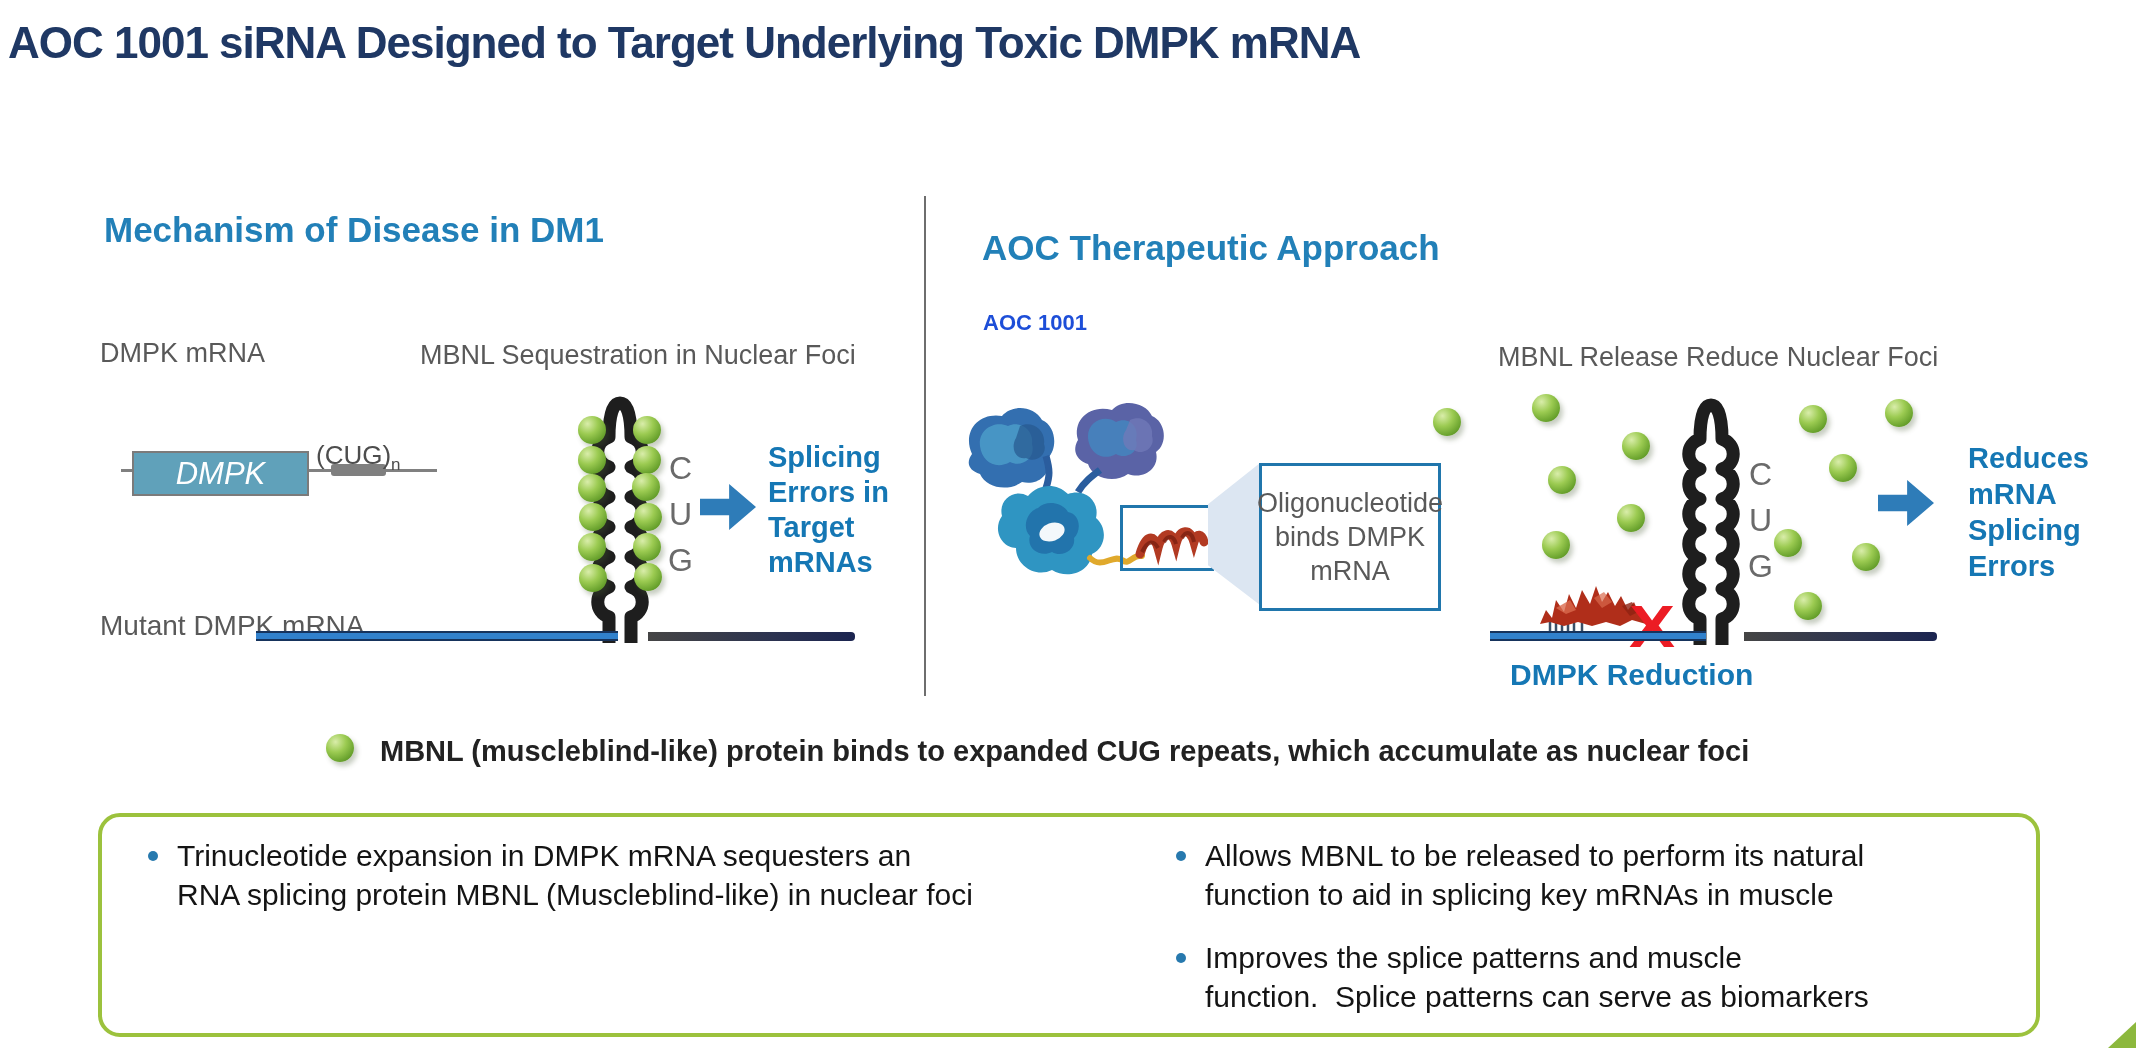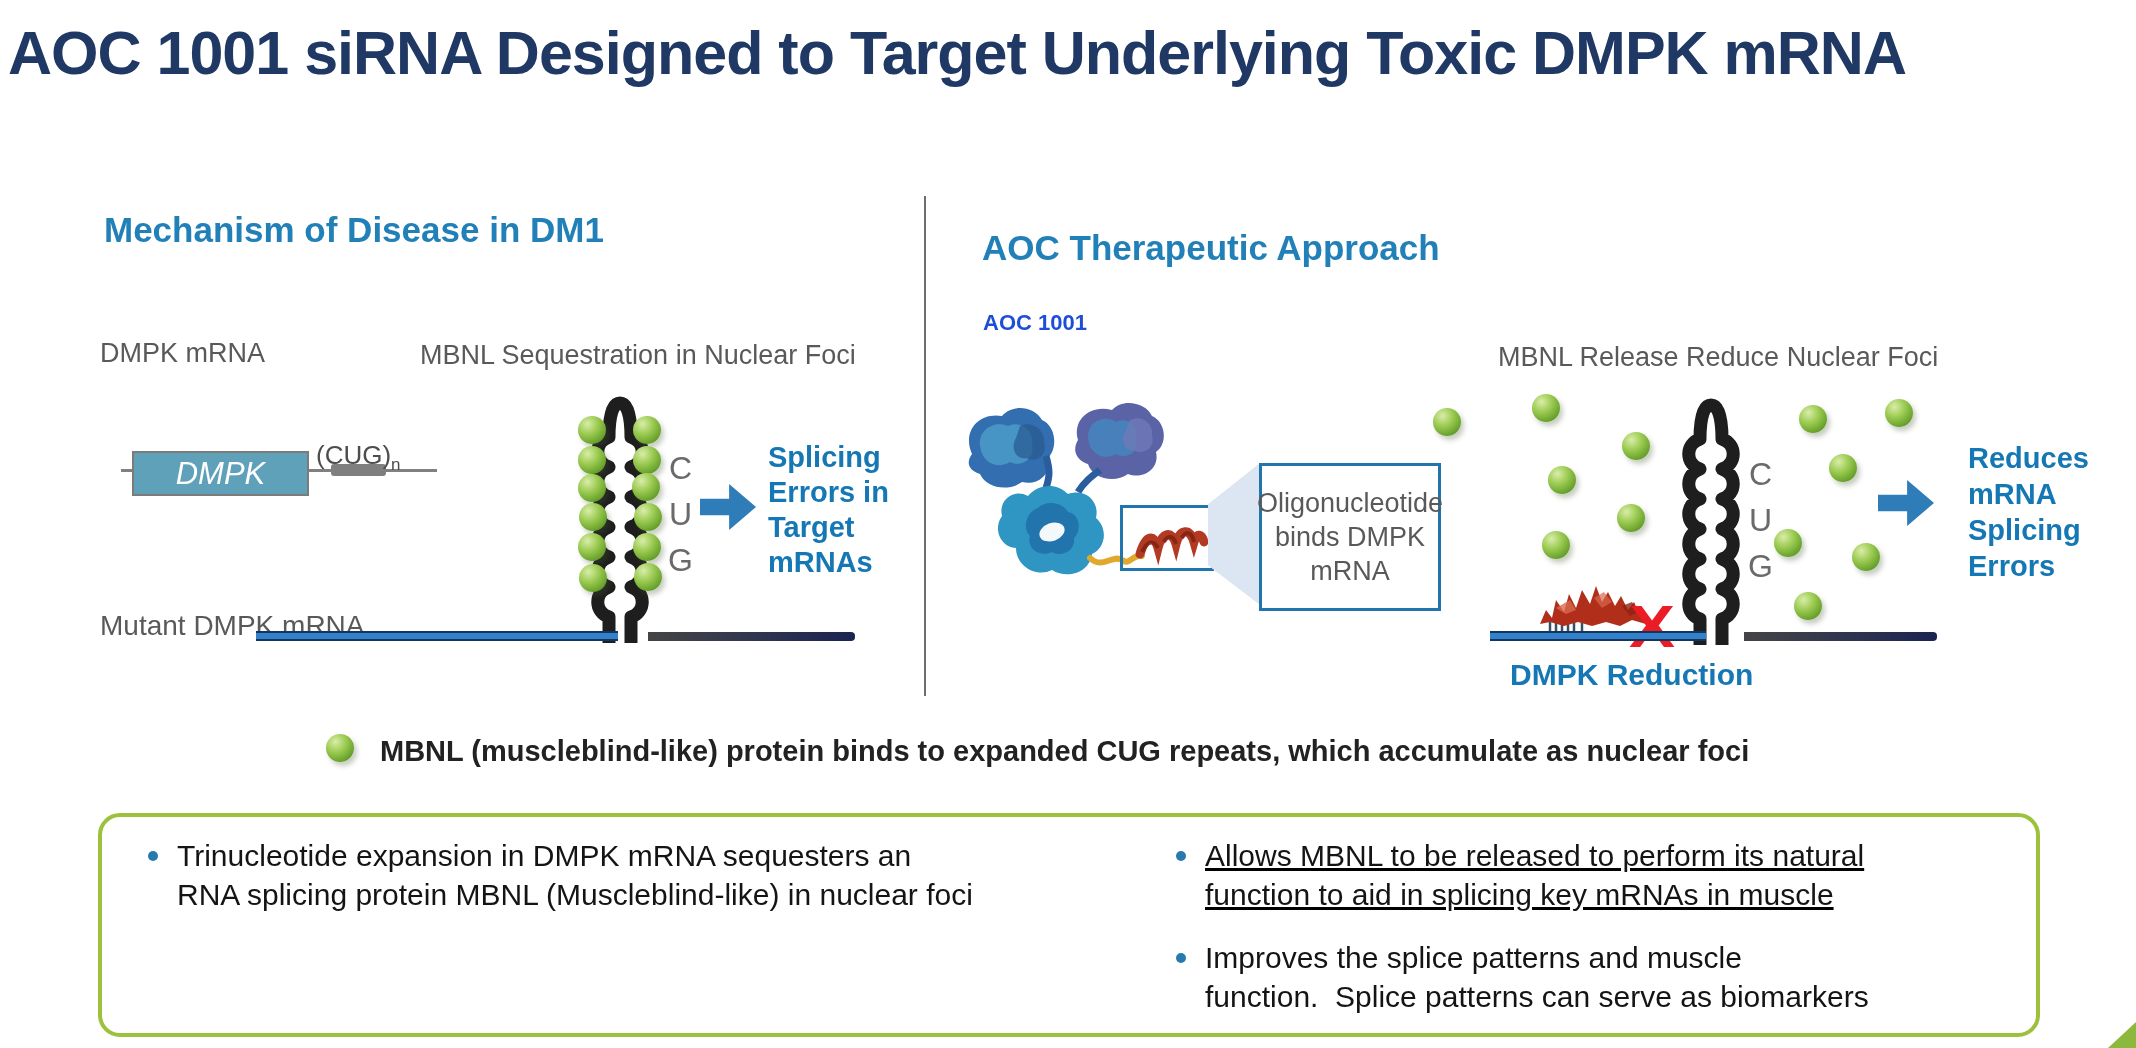--- a/index.html
+++ b/index.html
@@ -1,19 +1,19 @@
 <!DOCTYPE html>
 <html><head>
 <meta charset="utf-8">
 <style>
   html,body{margin:0;padding:0;background:#fff;}
   .slide{position:relative;width:2136px;height:1048px;background:#ffffff;overflow:hidden;
          font-family:"Liberation Sans",sans-serif;}
   .abs{position:absolute;}
-  .title{left:8px;top:18px;font-size:61px;font-weight:bold;color:#1f3864;letter-spacing:-1px;white-space:nowrap;}
+  .title{left:8px;top:18px;font-size:44px;font-weight:bold;color:#1f3864;letter-spacing:-1px;white-space:nowrap;}
   .panel-heading{font-size:35px;font-weight:bold;color:#2280b8;white-space:nowrap;}
   .gray-label{font-size:27px;color:#595959;white-space:nowrap;}
   .divider{left:924px;top:196px;width:2px;height:500px;background:#6e6e6e;}
   
   .gene-line{left:121px;top:469px;width:316px;height:3px;background:#808080;}
   .gene-box{left:132px;top:451px;width:173px;height:41px;background:#60a1ba;border:2px solid #7b7b7b;
             display:flex;align-items:center;justify-content:center;}
   .gene-box span{font-size:31px;font-style:italic;color:#ffffff;}
   .cug-seg{left:331px;top:464px;width:55px;height:12px;background:#7f7f7f;border-radius:3px;}
   .cug-label{left:316px;top:440px;font-size:26px;color:#4d4d4d;white-space:nowrap;}
@@ -179,21 +179,21 @@
     <span class="dot" style="left:0;top:15px;"></span>
     <div style="margin-left:29px;">
       <span class="bl">Trinucleotide expansion in DMPK mRNA sequesters an</span>
       <span class="bl">RNA splicing protein MBNL (Muscleblind-like) in nuclear foci</span>
     </div>
   </div>
 
 
   <div class="bullet" style="left:1176px;top:836px;">
     <span class="dot" style="left:0;top:15px;"></span>
-    <div style="margin-left:29px;text-decoration:underline;">
+    <div style="margin-left:29px;">
       <span class="bl">Allows MBNL to be released to perform its natural</span>
       <span class="bl">function to aid in splicing key mRNAs in muscle</span>
     </div>
   </div>
 
   <div class="bullet" style="left:1176px;top:938px;">
     <span class="dot" style="left:0;top:15px;"></span>
     <div style="margin-left:29px;">
       <span class="bl">Improves the splice patterns and muscle</span>
       <span class="bl">function.  Splice patterns can serve as biomarkers</span>

